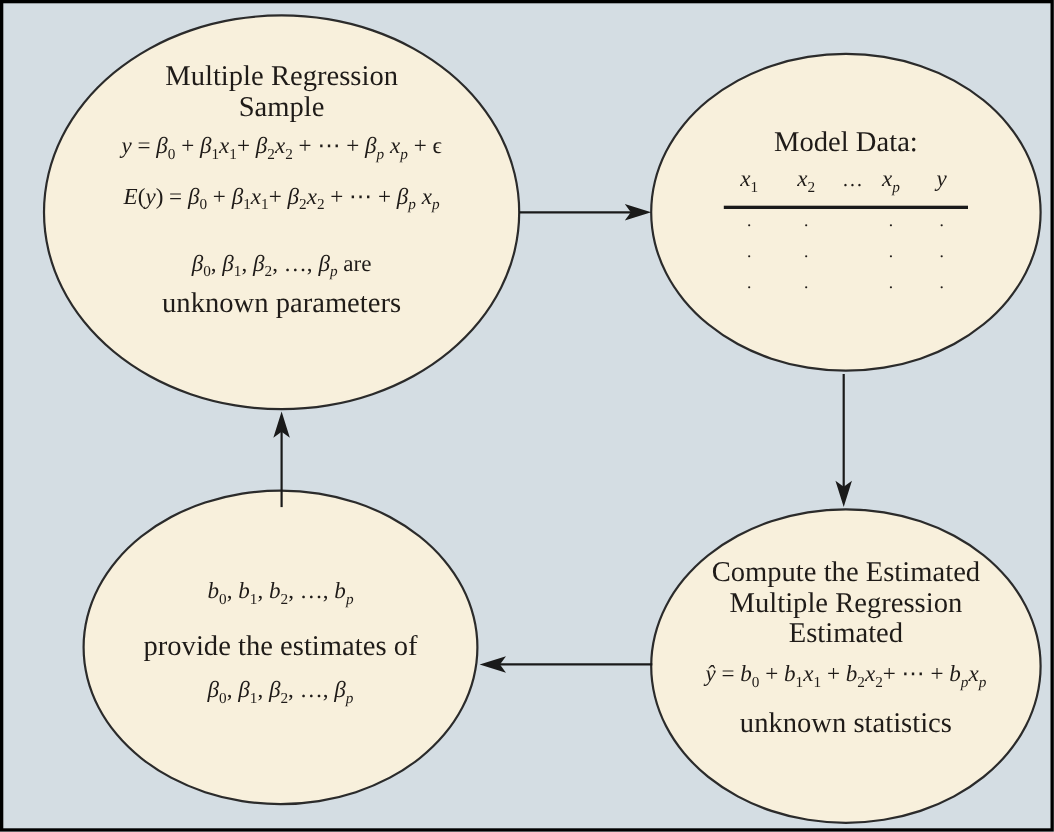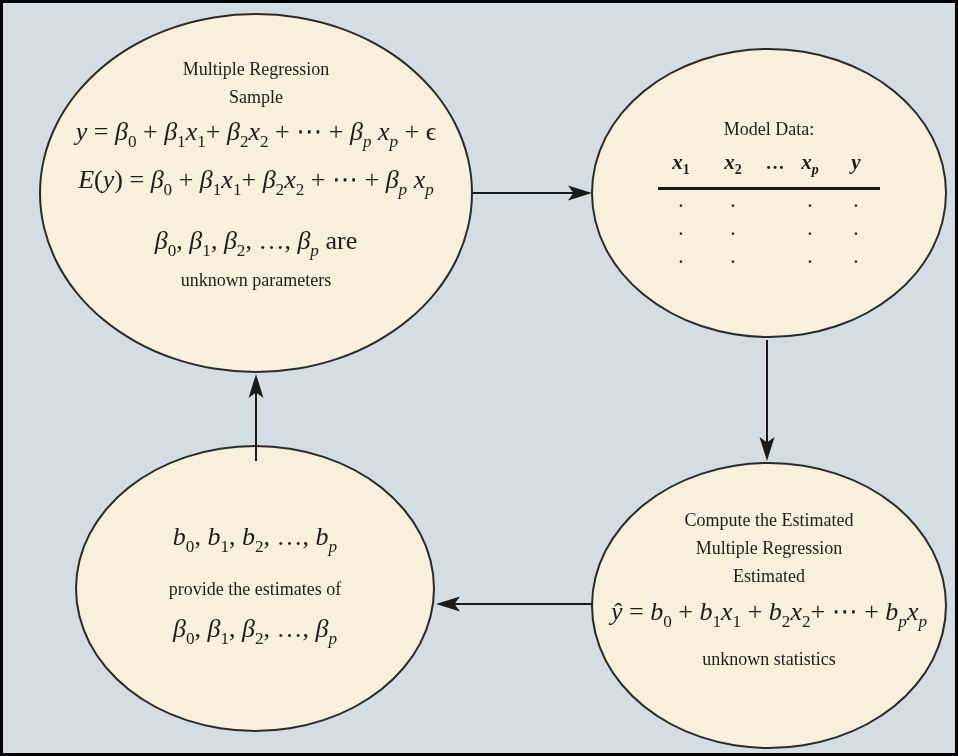--- a/index.html
+++ b/index.html
@@ -19,33 +19,33 @@
 
   .ellipse {
     position:absolute;
     background:#f8f0dc;
     border:2px solid #2b2b2b;
     border-radius:50%;
     box-sizing:border-box;
     display:flex; flex-direction:column; align-items:center;
     text-align:center;
   }
-  .t  { font-size:18px; line-height:28px; white-space:nowrap; }
-  .eq { font-size:26px; line-height:30px; white-space:nowrap; }
+  .t  { font-size:26px; line-height:28px; white-space:nowrap; }
+  .eq { font-size:21px; line-height:30px; white-space:nowrap; }
   .eq-n { font-style:normal; }
   .eq-i { font-style:italic; }
   .eq-sub  { font-size:0.66em; vertical-align:-0.38em; font-style:normal; }
   .eq-subi { font-size:0.66em; vertical-align:-0.38em; font-style:italic; }
 
   .n-model     { padding-top:40px; }
   .n-sample    { padding-top:64px; }
   .n-compute   { padding-top:42px;font-family:Liberation Serif, serif; }
   .n-estimates { padding-top:74px; }
 
-  .sd-table { width:222px; margin-top:4px;font-weight:bold; }
+  .sd-table { width:222px; margin-top:4px; }
   .sd-head, .sd-row {
     display:grid;
     grid-template-columns:46px 58px 26px 44px 48px;
     align-items:baseline;
   }
   .sd-head { line-height:28px; font-size:21px; }
   .sd-c { text-align:center; }
   .sd-dots { font-size:19px; }
   .sd-rule { border-top:3px solid #1a1a1a; margin-top:3px; margin-bottom:2px; }
   .sd-row { line-height:28px; font-size:16px; }

